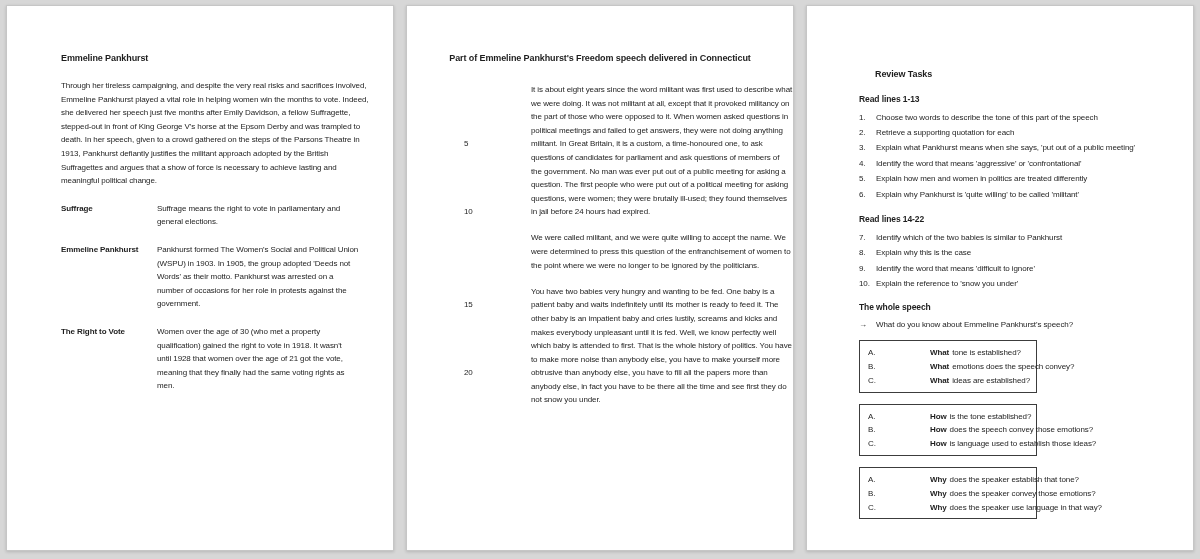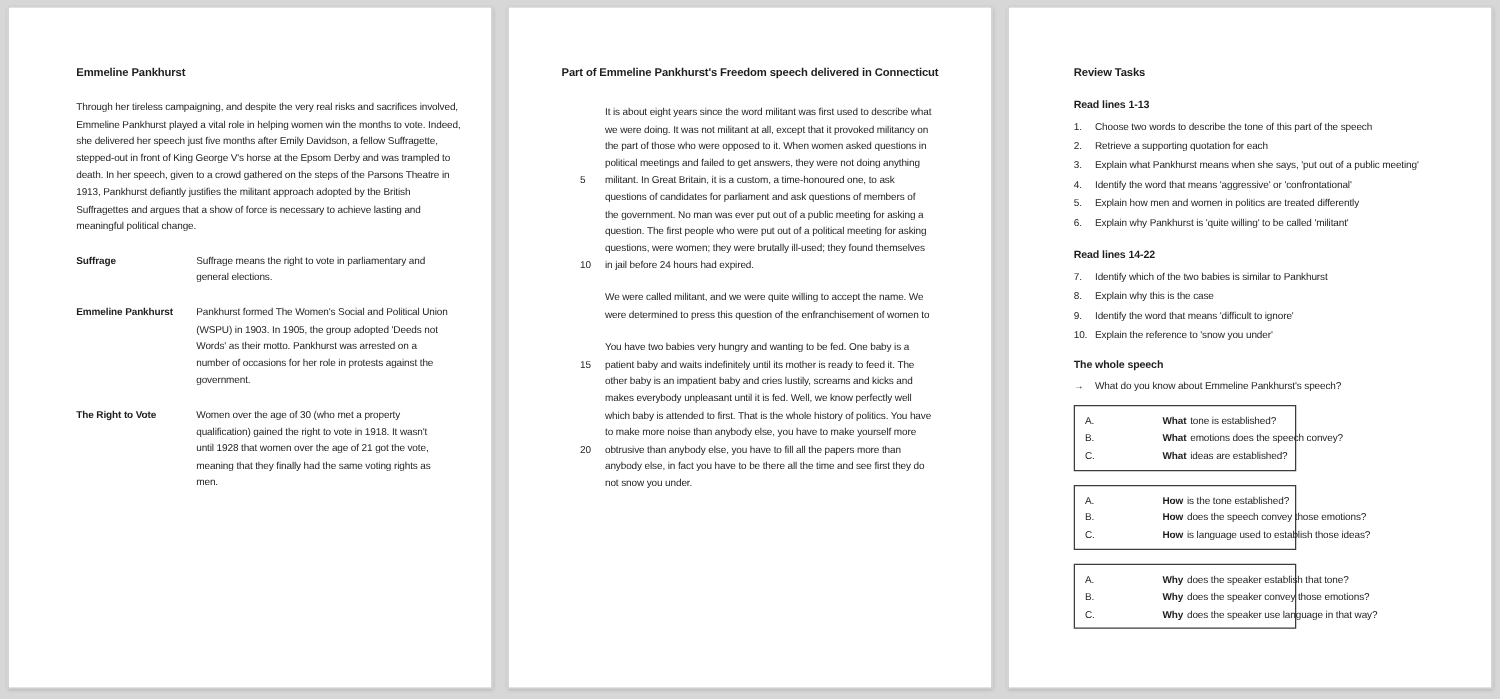--- a/index.html
+++ b/index.html
@@ -21,26 +21,26 @@
   .p1{padding:47px 30px 0 54px;}
   .p1 .h{margin:0;font-size:9px;font-weight:bold;line-height:10px;}
   .intro{margin-top:16px;}
   .def-row{display:flex;margin-top:14px;}
   .term{width:96px;flex:none;font-weight:bold;line-height:13.6px;}
   
   .p2 .title{margin:47px 18px 0;text-align:center;font-weight:bold;font-size:9px;line-height:10px;}
   .speech{margin:20px 0 0 57px;}
   .sp{margin-top:12.5px;}
   .sp:first-child{margin-top:0;}
-  .srow{display:flex;}
+  .srow{display:flex;gap:47px;}
   .gutter{width:20px;flex:none;line-height:13.6px;}
   .stext{line-height:13.6px;white-space:nowrap;}
   
   .p3{padding:47px 24px 0 52px;}
-  .p3 .h{margin:0;font-size:9px;font-weight:bold;line-height:10px;}
+  .p3 .h{margin:16px;font-size:9px;font-weight:bold;line-height:10px;}
   .sec-h{margin:16px 0 8px;font-weight:bold;font-size:8.5px;line-height:9.5px;}
   .task{display:flex;margin-bottom:6.2px;line-height:9.3px;}
   .tnum{width:17px;flex:none;}
   .ttext{white-space:nowrap;}
   .whole-h{margin:15px 0 7px;font-weight:bold;font-size:8.5px;line-height:9.5px;}
   .arrow-row{display:flex;line-height:9.3px;margin-bottom:4px;}
   .arrow{width:17px;flex:none;}
   .arrow-text{white-space:nowrap;}
   .qbox{
     border:1px solid #3c3c3c;width:178px;box-sizing:border-box;
@@ -145,20 +145,24 @@
         </div>
         <div class="sp">
           <div class="srow">
             <span class="gutter"></span>
             <span class="stext">We were called militant, and we were quite willing to accept the name. We</span>
           </div>
           <div class="srow">
             <span class="gutter"></span>
             <span class="stext">were determined to press this question of the enfranchisement of women to</span>
           </div>
+          <div class="srow">
+            <span class="gutter"></span>
+            <span class="stext">the point where we were no longer to be ignored by the politicians.</span>
+          </div>
         </div>
         <div class="sp">
           <div class="srow">
             <span class="gutter"></span>
             <span class="stext">You have two babies very hungry and wanting to be fed. One baby is a</span>
           </div>
           <div class="srow">
             <span class="gutter">15</span>
             <span class="stext">patient baby and waits indefinitely until its mother is ready to feed it. The</span>
           </div>

